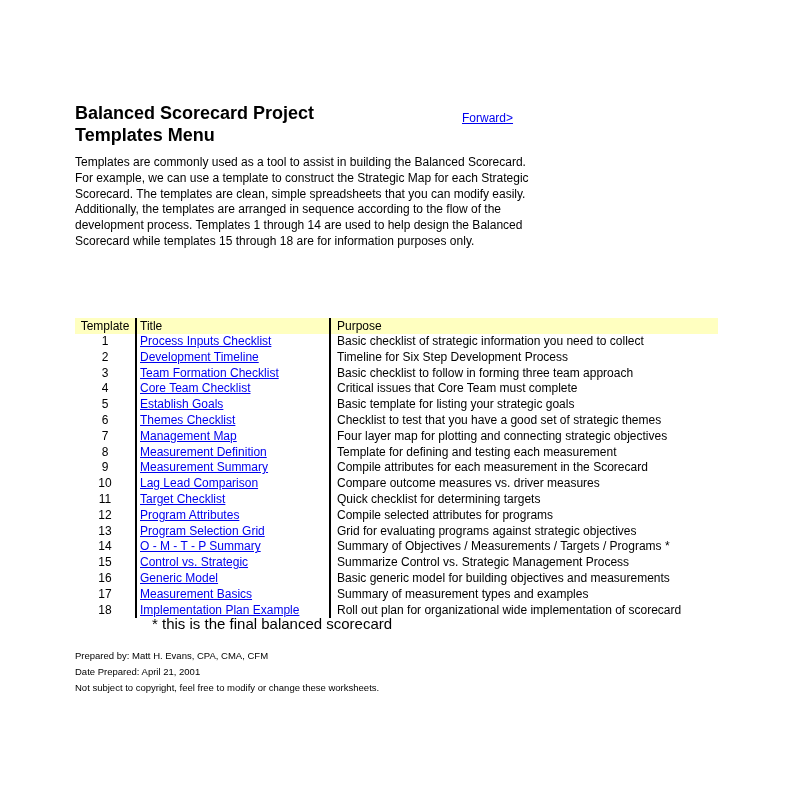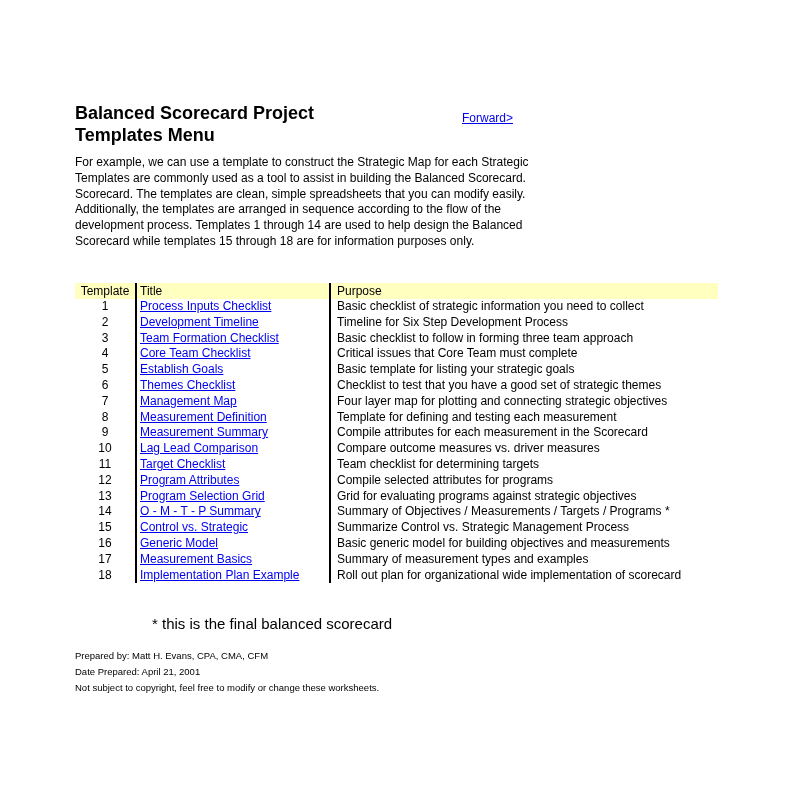--- a/index.html
+++ b/index.html
@@ -48,20 +48,21 @@
       left: 75px;
       top: 283px;
       width: 643px;
       font-size: 12px;
     }
     .header-row {
       display: flex;
       height: 16px;
       line-height: 16px;
       background: #ffffc0;
+      margin-top: 35px;
     }
     .row {
       display: flex;
       height: 15.8px;
       line-height: 15.8px;
     }
     .c-num {
       width: 60px;
       text-align: center;
       flex: none;
@@ -105,22 +106,22 @@
 <body>
 
 <div class="title">
   <div>Balanced Scorecard Project</div>
   <div>Templates Menu</div>
 </div>
 
 <a class="forward-link">Forward&gt;</a>
 
 <div class="intro">
+  <div>Templates are commonly used as a tool to assist in building the Balanced Scorecard.</div>
   <div>For example, we can use a template to construct the Strategic Map for each Strategic</div>
-  <div>Templates are commonly used as a tool to assist in building the Balanced Scorecard.</div>
   <div>Scorecard. The templates are clean, simple spreadsheets that you can modify easily.</div>
   <div>Additionally, the templates are arranged in sequence according to the flow of the</div>
   <div>development process. Templates 1 through 14 are used to help design the Balanced</div>
   <div>Scorecard while templates 15 through 18 are for information purposes only.</div>
 </div>
 
 <div class="table">
   <div class="header-row">
     <div class="c-num">Template</div>
     <div class="c-title">Title</div>
@@ -173,21 +174,21 @@
         <div class="c-purpose">Compile attributes for each measurement in the Scorecard</div>
       </div>
       <div class="row">
         <div class="c-num">10</div>
         <div class="c-title"><a>Lag Lead Comparison</a></div>
         <div class="c-purpose">Compare outcome measures vs. driver measures</div>
       </div>
       <div class="row">
         <div class="c-num">11</div>
         <div class="c-title"><a>Target Checklist</a></div>
-        <div class="c-purpose">Team checklist for determining targets</div>
+        <div class="c-purpose">Quick checklist for determining targets</div>
       </div>
       <div class="row">
         <div class="c-num">12</div>
         <div class="c-title"><a>Program Attributes</a></div>
         <div class="c-purpose">Compile selected attributes for programs</div>
       </div>
       <div class="row">
         <div class="c-num">13</div>
         <div class="c-title"><a>Program Selection Grid</a></div>
         <div class="c-purpose">Grid for evaluating programs against strategic objectives</div>

